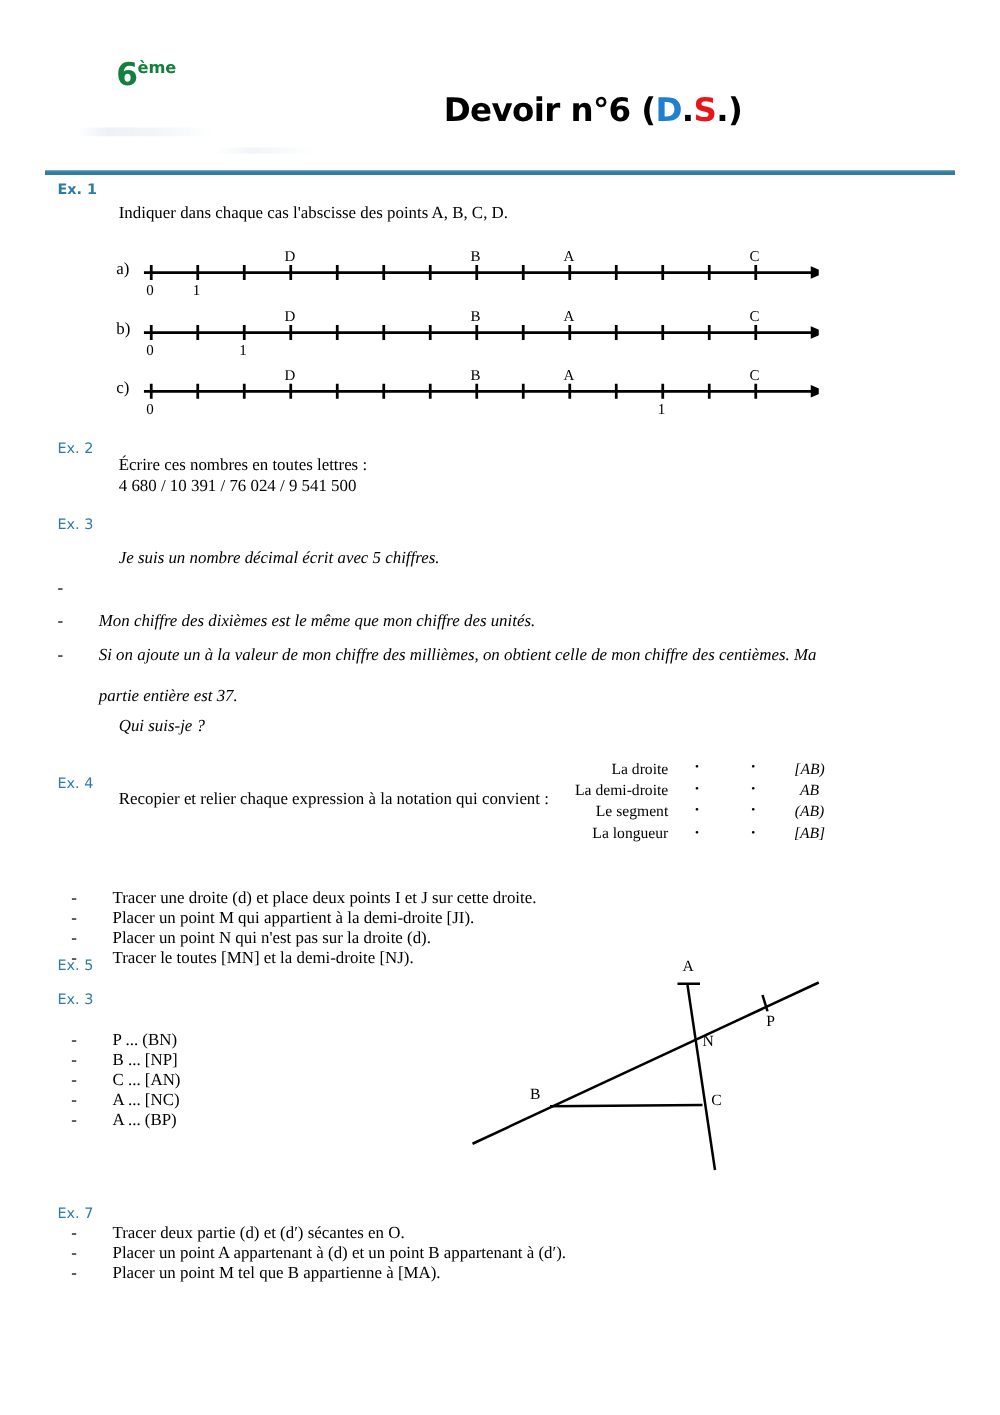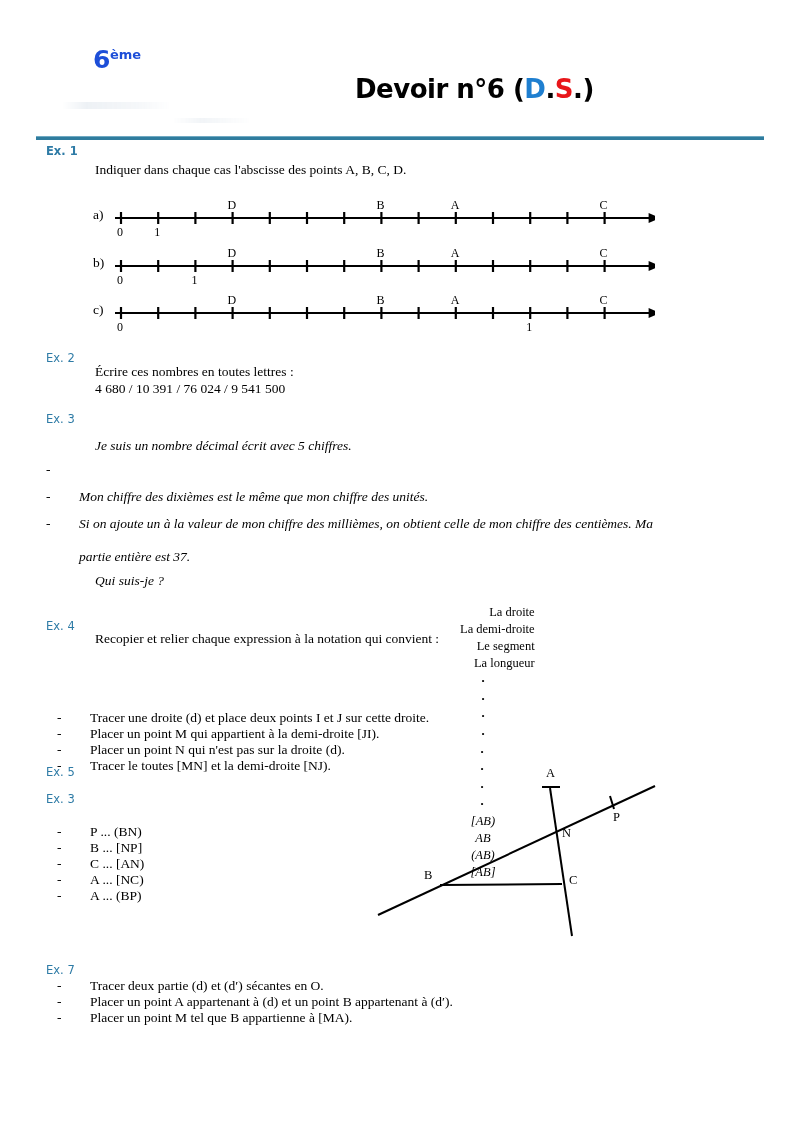--- a/index.html
+++ b/index.html
@@ -25,21 +25,21 @@
     height: 120px;
   }
   .grade {
     position: absolute;
     left: 93px;
     top: 45px;
     font-family: "DejaVu Sans", sans-serif;
     font-weight: bold;
     font-size: 25px;
     letter-spacing: -0.5px;
-    color: #1d4ed8;
+    color: #15803d;
   }
   .grade sup {
     font-size: 13px;
     font-weight: bold;
     vertical-align: super;
     letter-spacing: 0;
   }
   .doc-title {
     position: absolute;
     left: 355px;
@@ -118,22 +118,21 @@
   .nl-svg { display: block; }
   .nl-pt-label {
     font-family: "Liberation Serif", serif;
     font-size: 12px;
   }
 
   
   .match-block {
     position: absolute;
     display: flex;
-    align-items: flex-start;
-    flex-direction: column;
+    align-items: flex-end;
   }
   .match-col-left {
     text-align: right;
     font-family: "Liberation Serif", serif;
     font-size: 12.5px;
     line-height: 17px;
   }
   .match-dots-l, .match-dots-r {
     line-height: 17px;
     font-size: 12.5px;

